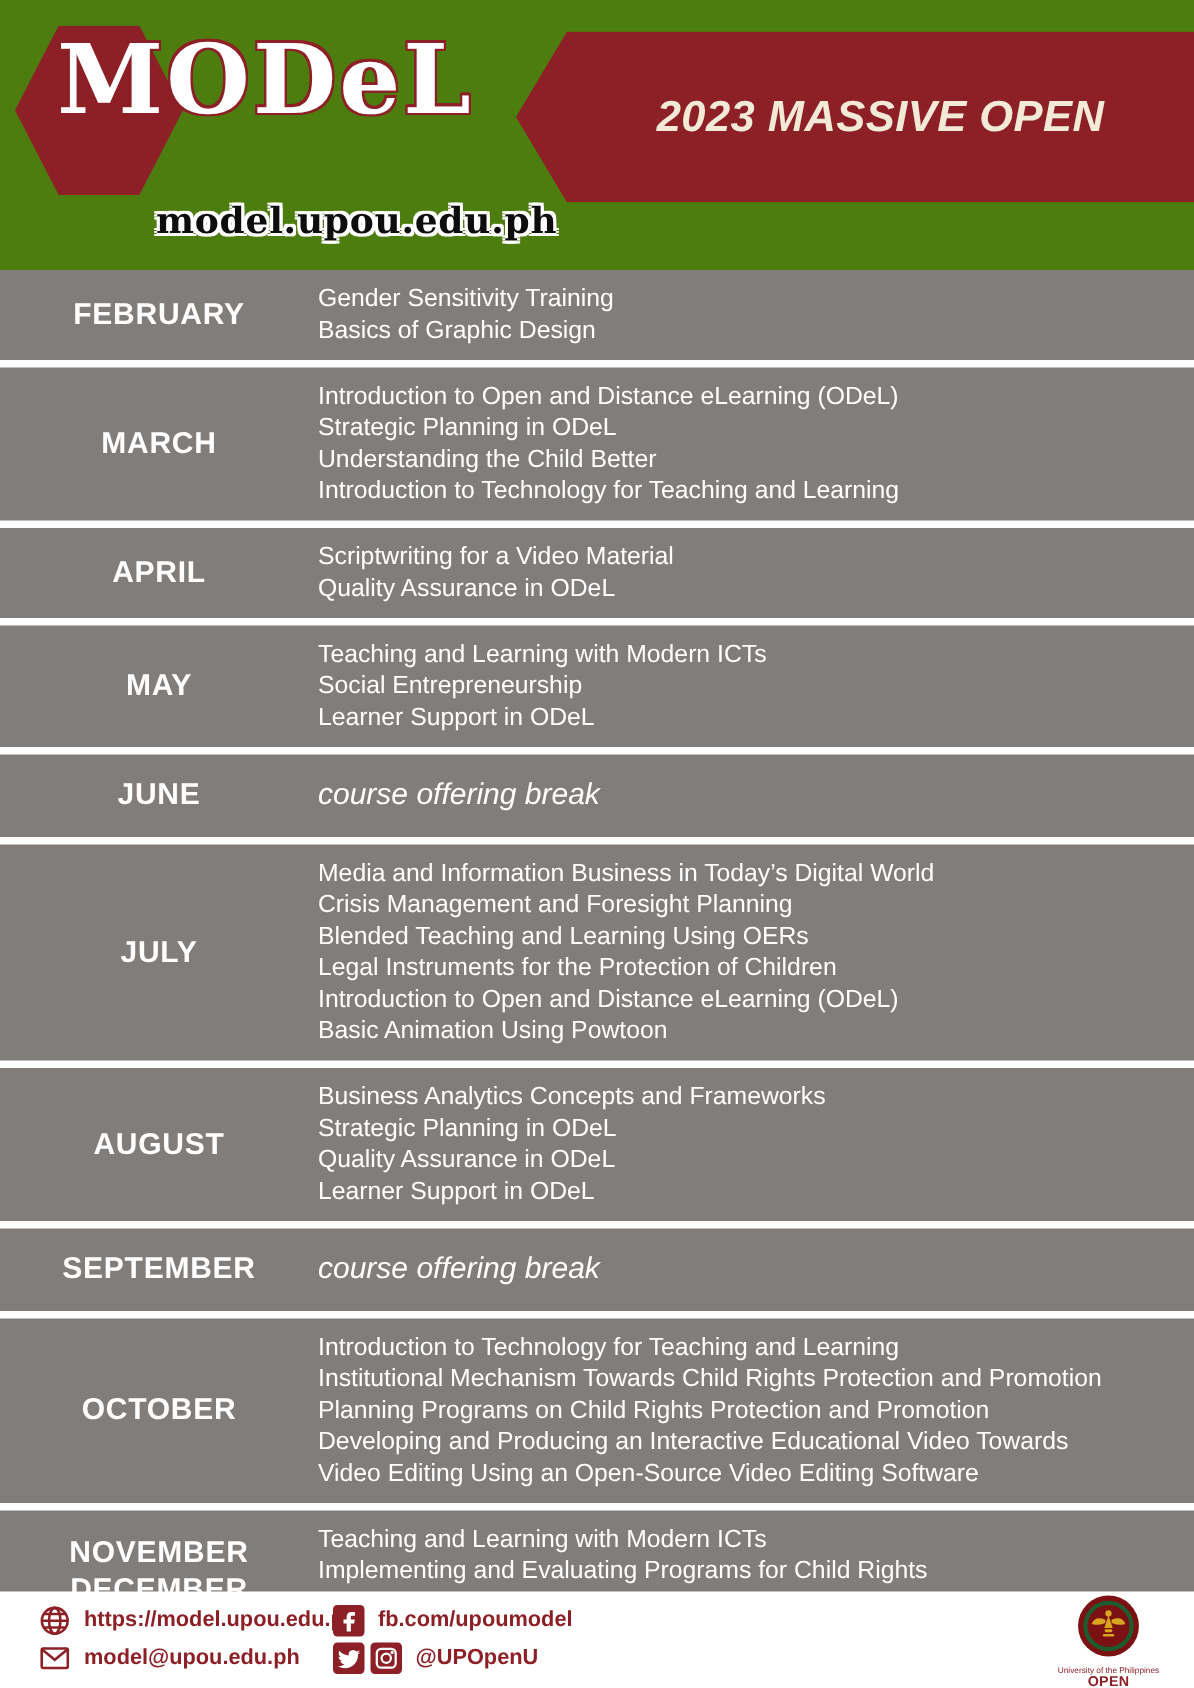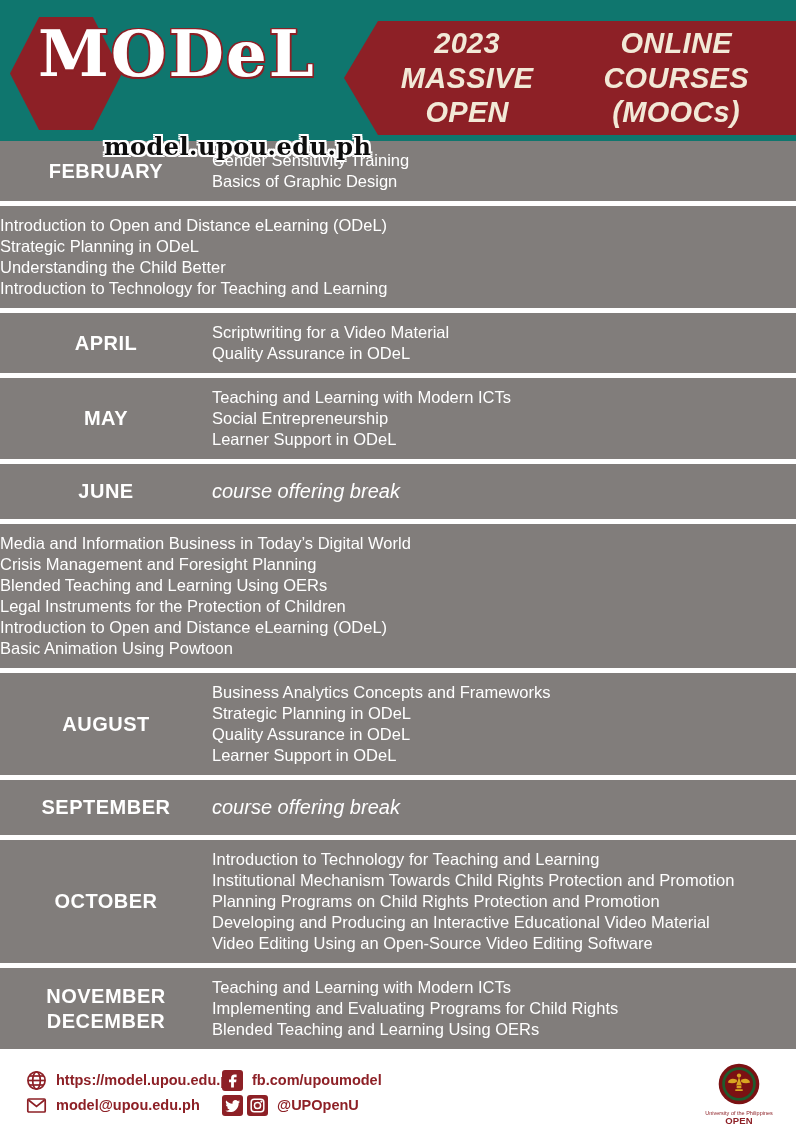--- a/index.html
+++ b/index.html
@@ -5,21 +5,21 @@
   :root{
     --maroon:#8d2026;
     --gray:#817d7b;
     --cream:#f2e9d7;
   }
   html,body{margin:0;padding:0;}
   body{width:796px;height:1125px;background:#fff;font-family:"Liberation Sans",sans-serif;}
   .poster{position:relative;width:796px;height:1125px;background:#fff;overflow:hidden;}
 
   
-  .header{position:relative;height:141px;background:#0f766e;}
+  .header{position:relative;height:180px;background:#4d7c0f;}
   .hexagon{position:absolute;left:10px;top:17px;width:112px;height:113px;background:var(--maroon);
     clip-path:polygon(26% 0,74% 0,100% 50%,74% 100%,26% 100%,0 50%);
     filter:drop-shadow(3px 3px 2px rgba(70,70,70,.45));}
   .brand{position:absolute;left:38px;top:22px;font-family:"DejaVu Serif",serif;font-weight:700;
     font-size:64px;line-height:1;letter-spacing:2px;white-space:nowrap;}
   .brand .mo,.brand .del{color:#fff;
     text-shadow:-1.5px -1.5px 0 var(--maroon),1.5px -1.5px 0 var(--maroon),-1.5px 1.5px 0 var(--maroon),
       1.5px 1.5px 0 var(--maroon),0 -1.5px 0 var(--maroon),0 1.5px 0 var(--maroon),
       -1.5px 0 0 var(--maroon),1.5px 0 0 var(--maroon);}
   .logo-url{position:absolute;left:104px;top:99px;font-family:"DejaVu Serif",serif;font-weight:700;
@@ -60,35 +60,37 @@
 <body>
 
 <div class="poster">
 
   <div class="header">
     <div class="hexagon"></div>
     <div class="brand"><span class="mo">MO</span><span class="del">DeL</span></div>
     <div class="logo-url">model.upou.edu.ph</div>
     <div class="banner">
       <div>2023 MASSIVE OPEN</div>
-      <div>ONLINE COURSES (MOOCs)</div>
     </div>
   </div>
 
   <div class="schedule" id="schedule">
       <div class="month-row">
         <div class="month-label">
           <div>FEBRUARY</div>
         </div>
         <div class="course-list">
           <div class="course-item">Gender Sensitivity Training</div>
           <div class="course-item">Basics of Graphic Design</div>
         </div>
       </div>
       <div class="month-row">
+        <div class="month-label">
+          <div>MARCH</div>
+        </div>
         <div class="course-list">
           <div class="course-item">Introduction to Open and Distance eLearning (ODeL)</div>
           <div class="course-item">Strategic Planning in ODeL</div>
           <div class="course-item">Understanding the Child Better</div>
           <div class="course-item">Introduction to Technology for Teaching and Learning</div>
         </div>
       </div>
       <div class="month-row">
         <div class="month-label">
           <div>APRIL</div>
@@ -110,20 +112,23 @@
       </div>
       <div class="month-row">
         <div class="month-label">
           <div>JUNE</div>
         </div>
         <div class="course-list">
           <div class="break-note">course offering break</div>
         </div>
       </div>
       <div class="month-row">
+        <div class="month-label">
+          <div>JULY</div>
+        </div>
         <div class="course-list">
           <div class="course-item">Media and Information Business in Today’s Digital World</div>
           <div class="course-item">Crisis Management and Foresight Planning</div>
           <div class="course-item">Blended Teaching and Learning Using OERs</div>
           <div class="course-item">Legal Instruments for the Protection of Children</div>
           <div class="course-item">Introduction to Open and Distance eLearning (ODeL)</div>
           <div class="course-item">Basic Animation Using Powtoon</div>
         </div>
       </div>
       <div class="month-row">
@@ -146,21 +151,21 @@
         </div>
       </div>
       <div class="month-row">
         <div class="month-label">
           <div>OCTOBER</div>
         </div>
         <div class="course-list">
           <div class="course-item">Introduction to Technology for Teaching and Learning</div>
           <div class="course-item">Institutional Mechanism Towards Child Rights Protection and Promotion</div>
           <div class="course-item">Planning Programs on Child Rights Protection and Promotion</div>
-          <div class="course-item">Developing and Producing an Interactive Educational Video Material</div>
+          <div class="course-item">Developing and Producing an Interactive Educational Video Towards</div>
           <div class="course-item">Video Editing Using an Open-Source Video Editing Software</div>
         </div>
       </div>
       <div class="month-row">
         <div class="month-label">
           <div>NOVEMBER</div>
           <div>DECEMBER</div>
         </div>
         <div class="course-list">
           <div class="course-item">Teaching and Learning with Modern ICTs</div>

